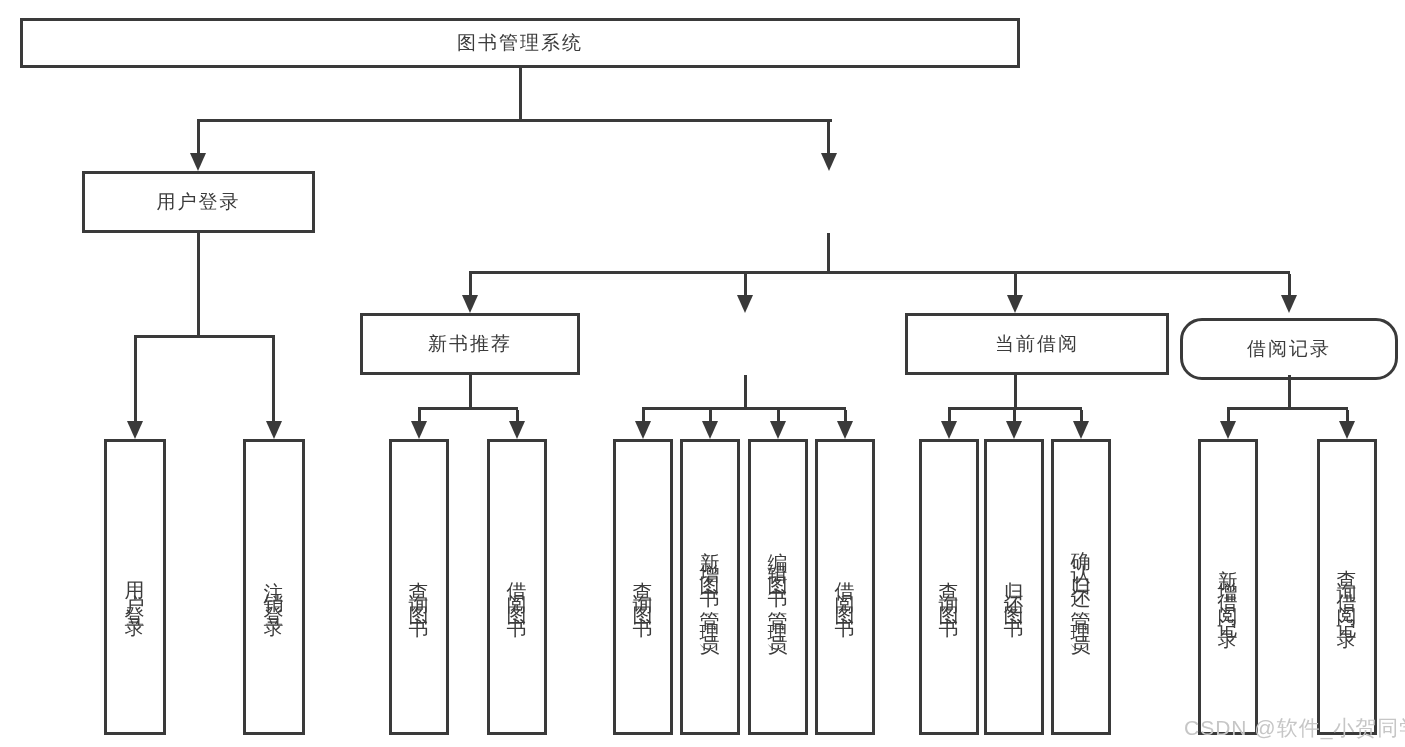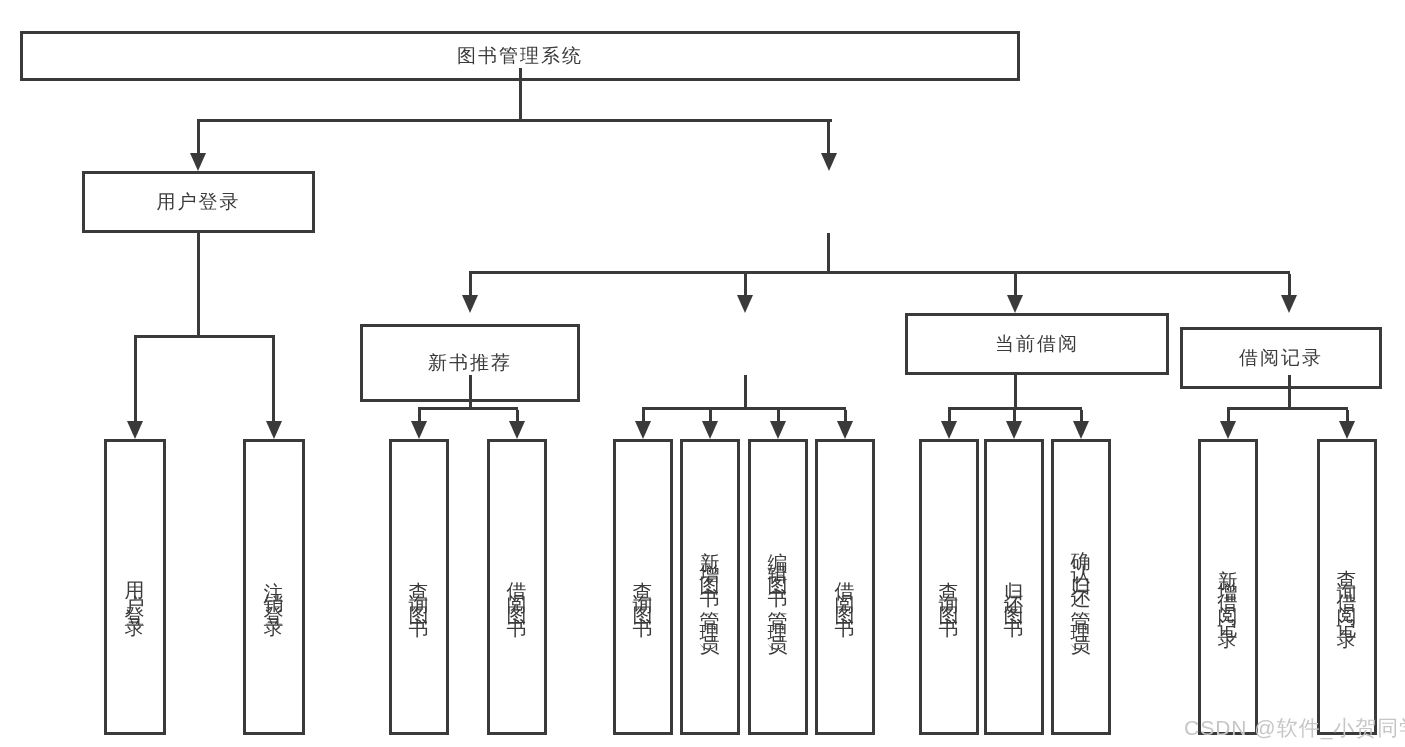--- a/index.html
+++ b/index.html
@@ -63,21 +63,21 @@
     letter-spacing: 1px;
     white-space: nowrap;
     z-index: 5;
   }
 </style>
 </head>
 <body>
 
 <div class="canvas">
 
-  <div class="box" style="left:20px; top:18px; width:1000px; height:50px;margin-top:13px;">图书管理系统</div>
+  <div class="box" style="left:20px; top:18px; width:1000px; height:50px;">图书管理系统</div>
 
   <div class="vline" style="left:519px; top:68px; width:3px; height:52px;"></div>
   <div class="hline" style="left:197px; top:119px; width:635px; height:3px;"></div>
   <div class="vline" style="left:197px; top:122px; width:3px; height:32px;"></div>
   <div class="arrow" style="left:190px; top:153px;"></div>
   <div class="vline" style="left:827px; top:122px; width:3px; height:32px;"></div>
   <div class="arrow" style="left:821px; top:153px;"></div>
 
   <div class="box" style="left:82px; top:171px; width:233px; height:62px;">用户登录</div>
 
@@ -92,23 +92,23 @@
   <div class="hline" style="left:469px; top:271px; width:821px; height:3px;"></div>
   <div class="vline" style="left:469px; top:274px; width:3px; height:21px;"></div>
   <div class="arrow" style="left:462px; top:295px;"></div>
   <div class="vline" style="left:744px; top:274px; width:3px; height:21px;"></div>
   <div class="arrow" style="left:737px; top:295px;"></div>
   <div class="vline" style="left:1014px; top:274px; width:3px; height:21px;"></div>
   <div class="arrow" style="left:1007px; top:295px;"></div>
   <div class="vline" style="left:1288px; top:274px; width:3px; height:21px;"></div>
   <div class="arrow" style="left:1281px; top:295px;"></div>
 
-  <div class="box" style="left:360px; top:324px; width:220px; height:78px;">新书推荐</div>
+  <div class="box" style="left:360px; top:313px; width:220px; height:62px;">新书推荐</div>
   <div class="box" style="left:905px; top:313px; width:264px; height:62px;">当前借阅</div>
-  <div class="box" style="left:1180px; top:327px; width:202px; height:62px;">借阅记录</div>
+  <div class="box" style="left:1180px; top:318px; width:218px; height:62px;border-radius:22px;">借阅记录</div>
 
   <div class="vline" style="left:469px; top:375px; width:3px; height:32px;"></div>
   <div class="hline" style="left:418px; top:407px; width:100px; height:3px;"></div>
   <div class="vline" style="left:418px; top:410px; width:3px; height:11px;"></div>
   <div class="arrow" style="left:411px; top:421px;"></div>
   <div class="vline" style="left:516px; top:410px; width:3px; height:11px;"></div>
   <div class="arrow" style="left:509px; top:421px;"></div>
 
   <div class="vline" style="left:744px; top:375px; width:3px; height:32px;"></div>
   <div class="hline" style="left:642px; top:407px; width:204px; height:3px;"></div>

